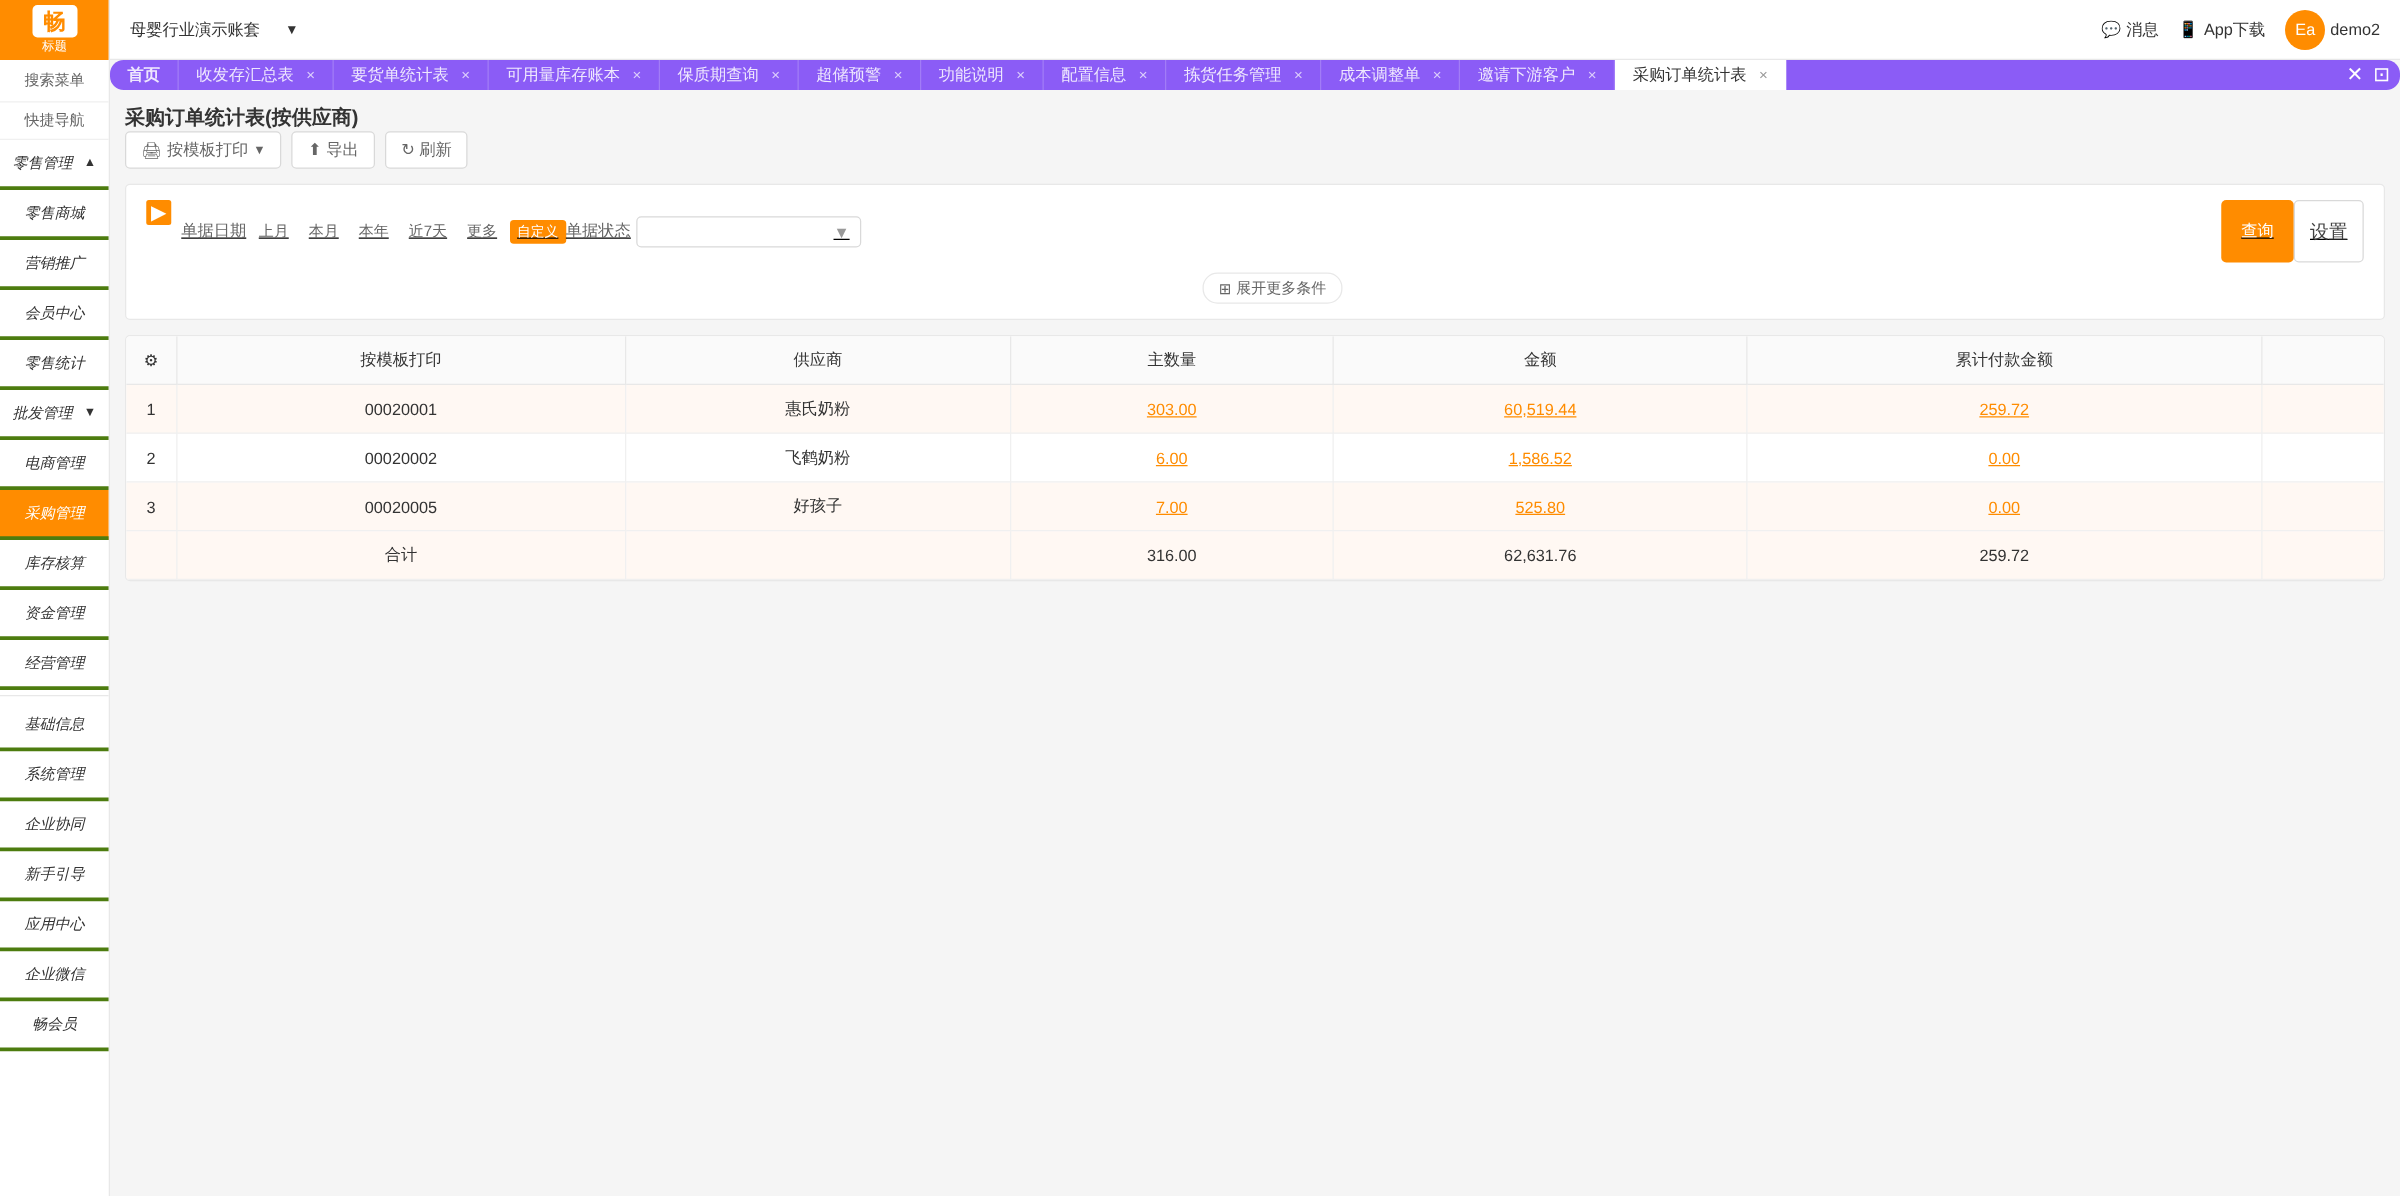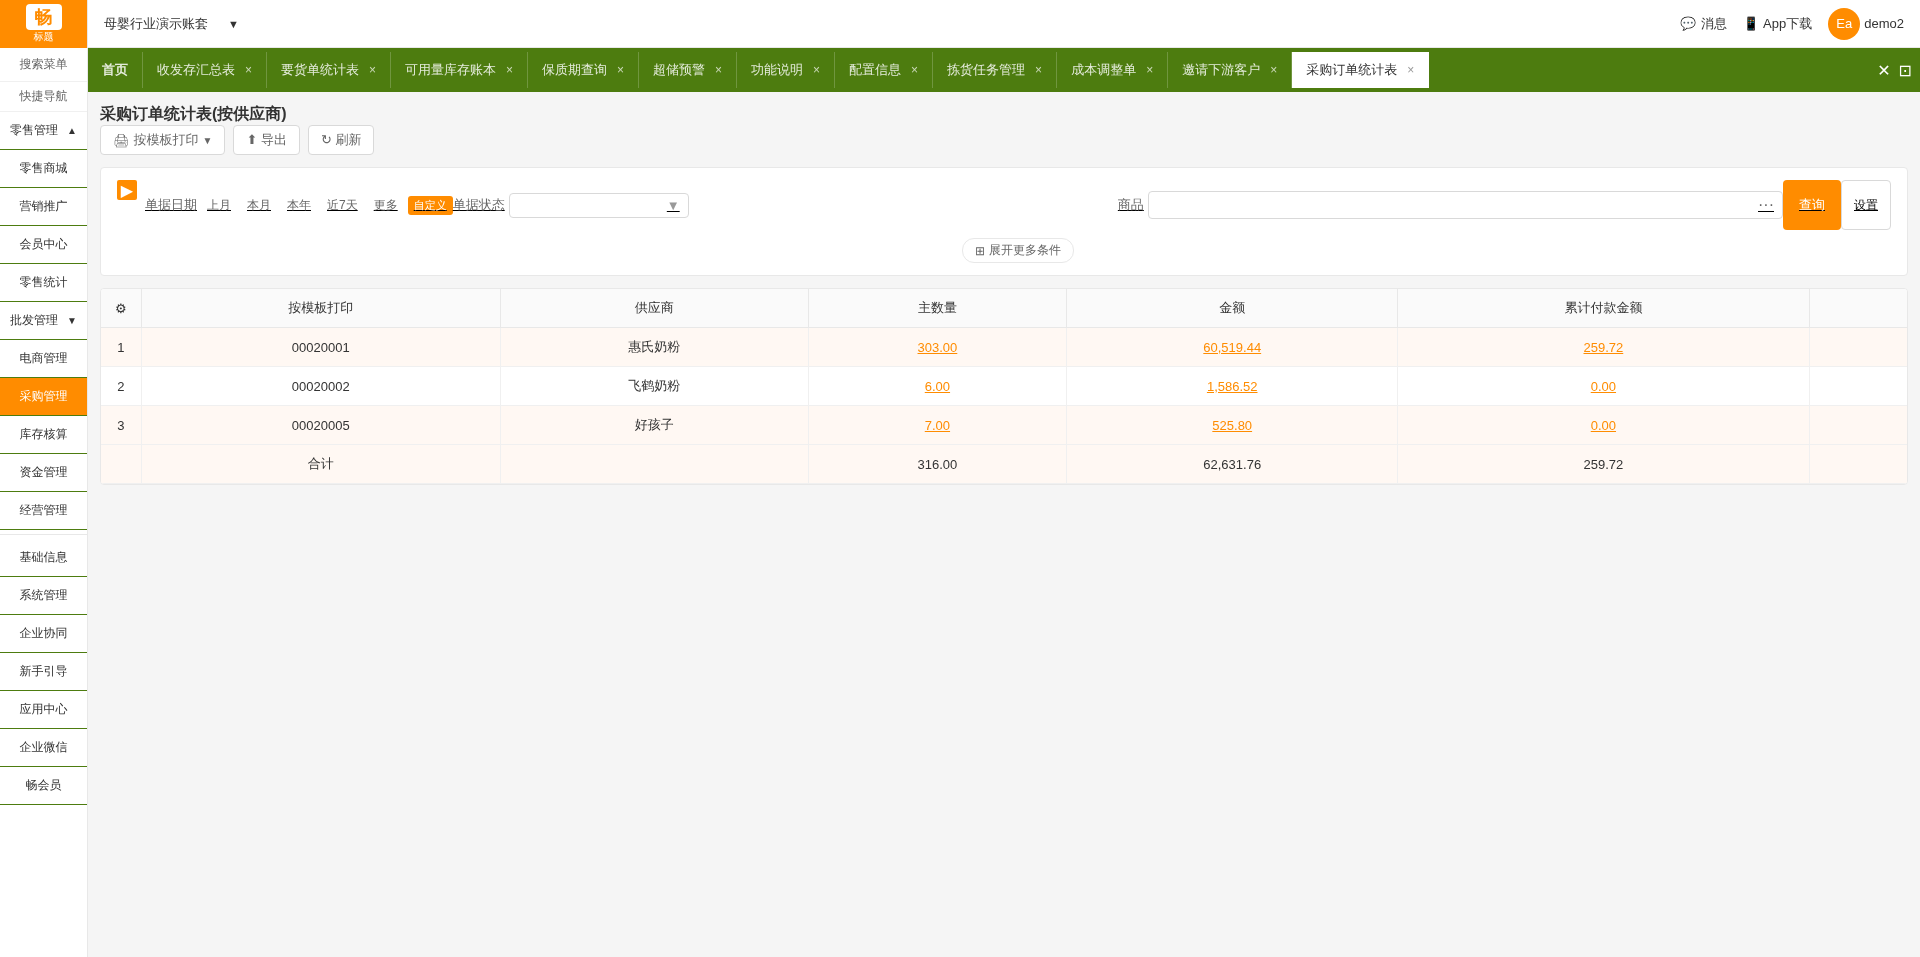--- a/index.html
+++ b/index.html
@@ -41,25 +41,26 @@
       color: #666;
       cursor: pointer;
       border-bottom: 1px solid #f0f0f0;
     }
     .sidebar-item {
       padding: 10px 4px;
       text-align: right;
       font-size: 12px;
       color: #333;
       cursor: pointer;
-      border-bottom: 1px solid #4d7c0f;
+      border-bottom: 3px solid #4d7c0f;
       display: flex;
       align-items: center;
       justify-content: center;
       gap: 2px;
+      font-style: italic;
     }
     .sidebar-item.active { background: #ff8c00; color: #fff; }
     .sidebar-item.has-arrow { justify-content: space-between; padding: 10px 10px; }
     .sidebar-divider { height: 1px; background: #e8e8e8; margin: 4px 0; }
 
     
     .main {
       flex: 1;
       display: flex;
       flex-direction: column;
@@ -79,27 +80,28 @@
       flex-shrink: 0;
     }
     .topbar-left { display: flex; align-items: center; gap: 8px; font-size: 13px; color: #333; }
     .topbar-dropdown { display: flex; align-items: center; gap: 20px; cursor: pointer; }
     .topbar-right { display: flex; align-items: center; gap: 16px; font-size: 13px; color: #333; }
     .topbar-right-item { display: flex; align-items: center; gap: 4px; cursor: pointer; }
     .avatar { width: 32px; height: 32px; border-radius: 50%; background: #ff8c00; color: #fff; display: flex; align-items: center; justify-content: center; font-size: 13px; }
 
     
     .tabbar {
-      background: #4d7c0f;
-      display: flex;
-      align-items: center;
-      height: 44px;
+      background: #8b5cf6;
+      display: flex;
+      align-items: center;
+      height: 24px;
       flex-shrink: 0;
       overflow-x: auto;
       position: relative;
+      border-radius: 11px;
     }
     .tabbar::-webkit-scrollbar { height: 0; }
     .tab-item {
       height: 36px;
       padding: 0 14px;
       display: flex;
       align-items: center;
       gap: 6px;
       font-size: 13px;
       color: rgba(255,255,255,0.85);
@@ -254,26 +256,26 @@
       background: #ff8c00;
       color: #fff;
       border: none;
       border-radius: 4px;
       padding: 16px 16px;
       cursor: pointer;
       font-size: 13px;
     }
     .btn-settings {
       background: #fff;
-      color: #000000;
+      color: #404040;
       border: 1px solid #d9d9d9;
       border-radius: 4px;
       padding: 5px 12px;
       cursor: pointer;
-      font-size: 12px;
+      font-size: 15px;
     }
     .btn-template {
       background: #fff;
       color: #666;
       border: 1px solid #d9d9d9;
       border-radius: 4px;
       padding: 5px 12px;
       cursor: pointer;
       font-size: 13px;
       display: flex;
@@ -463,27 +465,20 @@
             </div>
 
             <div class="filter-select">
               <span class="filter-select-label">单据状态</span>
               <div class="select-box">
                 <span></span>
                 <span>▼</span>
               </div>
             </div>
 
-            <div class="filter-select">
-              <span class="filter-select-label">商品</span>
-              <div class="filter-input-box">
-                <span></span>
-                <span class="dot-menu">···</span>
-              </div>
-            </div>
 
             <button class="btn-primary">查询</button>
             <button class="btn-settings">设置</button>
           </div>
 
 
           <div class="expand-row">
             <button class="expand-btn">
               <span>⊞</span>
               <span>展开更多条件</span>

